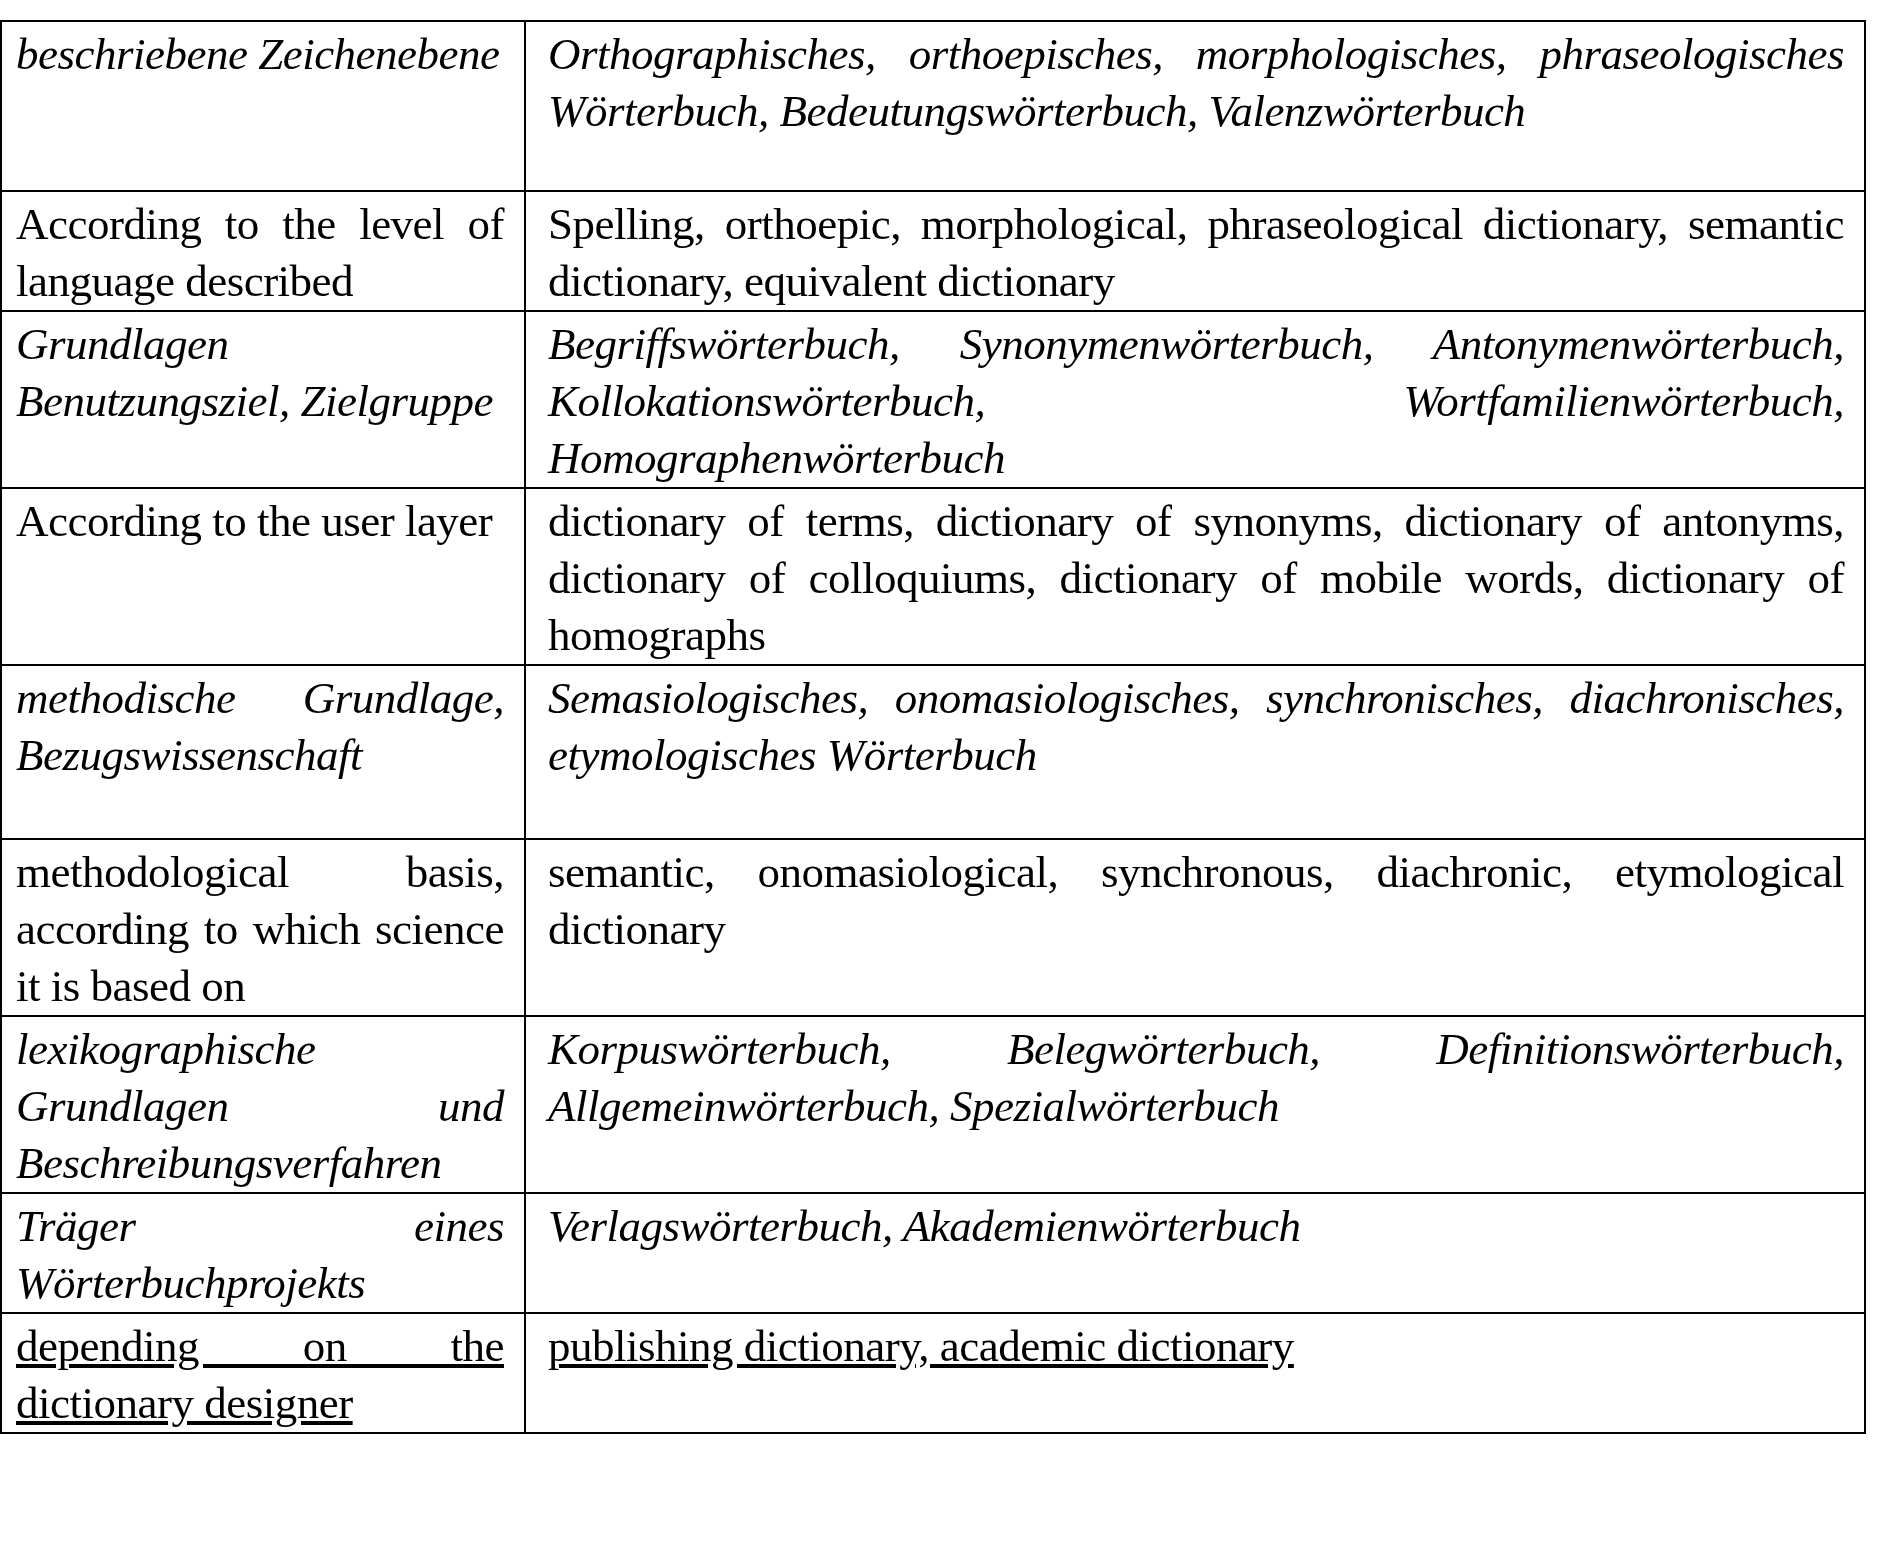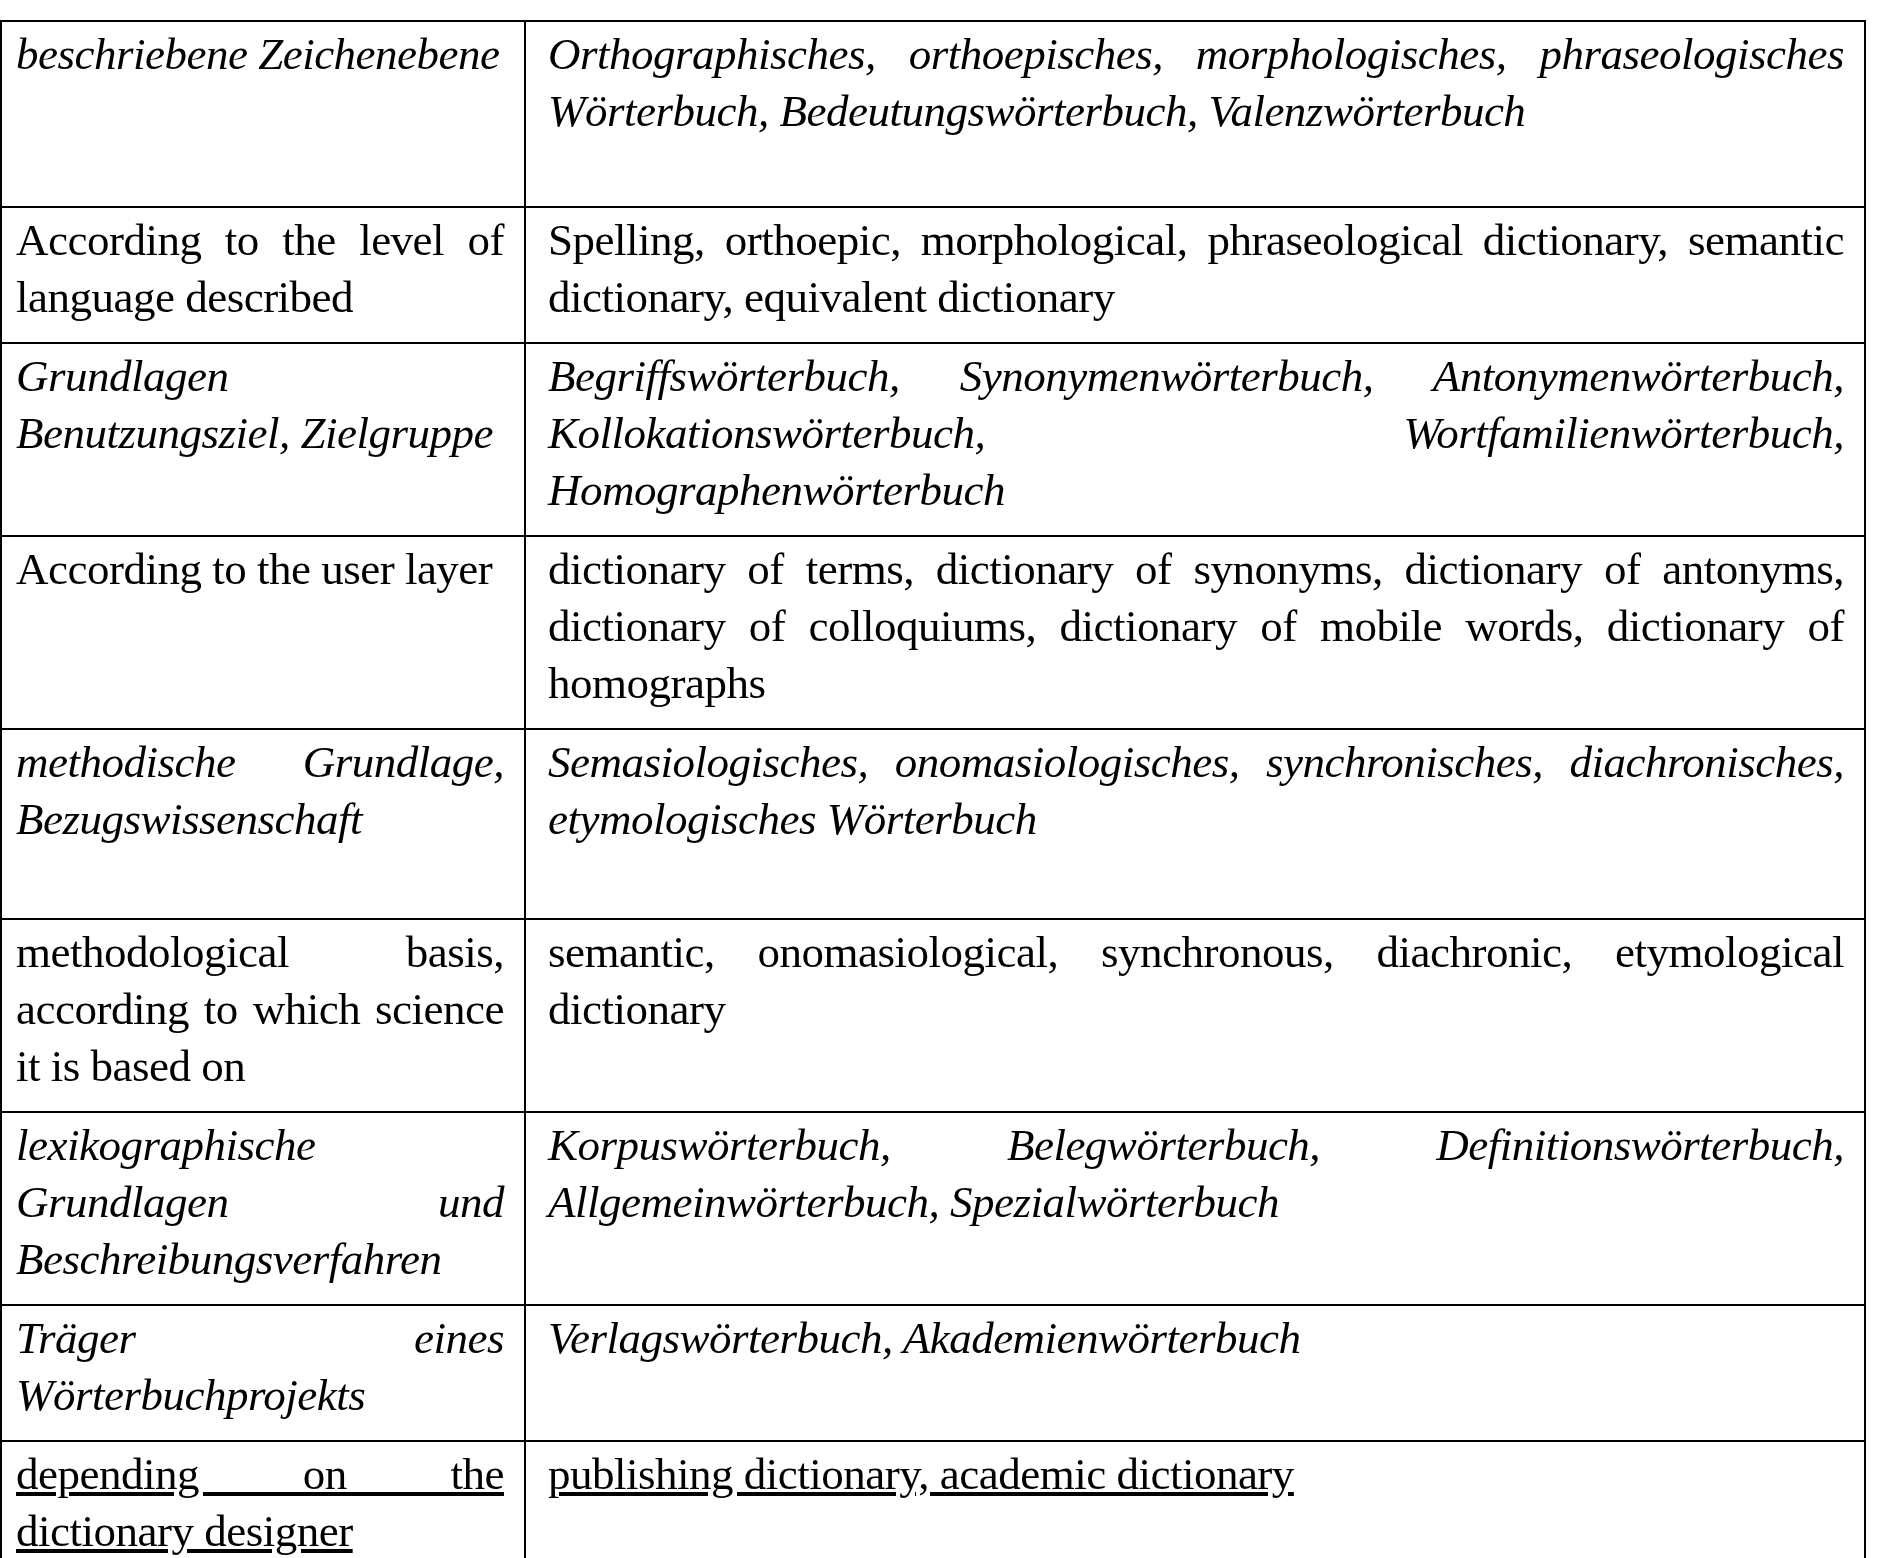--- a/index.html
+++ b/index.html
@@ -1,19 +1,19 @@
 <!DOCTYPE html>
 <html><head>
 <meta charset="utf-8">
 <style>
   html,body{margin:0;padding:0;background:#fff;}
   body{width:1886px;height:1558px;position:relative;overflow:hidden;
        font-family:"Liberation Serif","DejaVu Serif",serif;color:#000;}
   table{position:absolute;left:0;top:20px;width:1866px;border-collapse:collapse;table-layout:fixed;}
-  td{border:2px solid #000;vertical-align:top;padding:4px 20px 16px 14px;
+  td{border:2px solid #000;vertical-align:top;padding:4px 20px 0 14px;
      font-size:45px;line-height:57px;text-align:justify;text-align-last:left;
      letter-spacing:-0.5px;}
   td.c1{width:488px;}
   td.c2{padding-left:22px;}
   .it{font-style:italic;}
   tr.r1 td{height:164px;}
   tr.r2 td{height:114px;border-radius:30px;}
   tr.r3 td{height:168px;}
   tr.r4 td{height:168px;}
   tr.r5 td{height:168px;}

